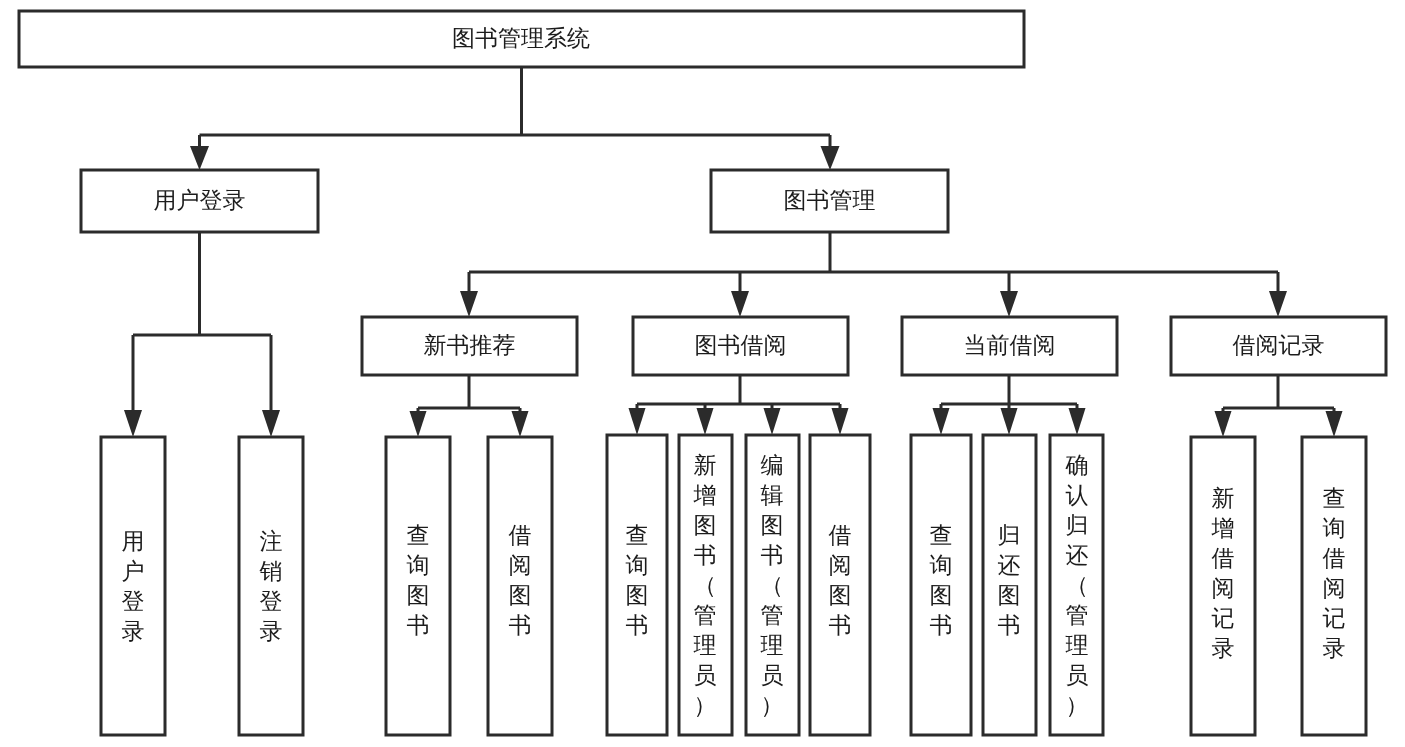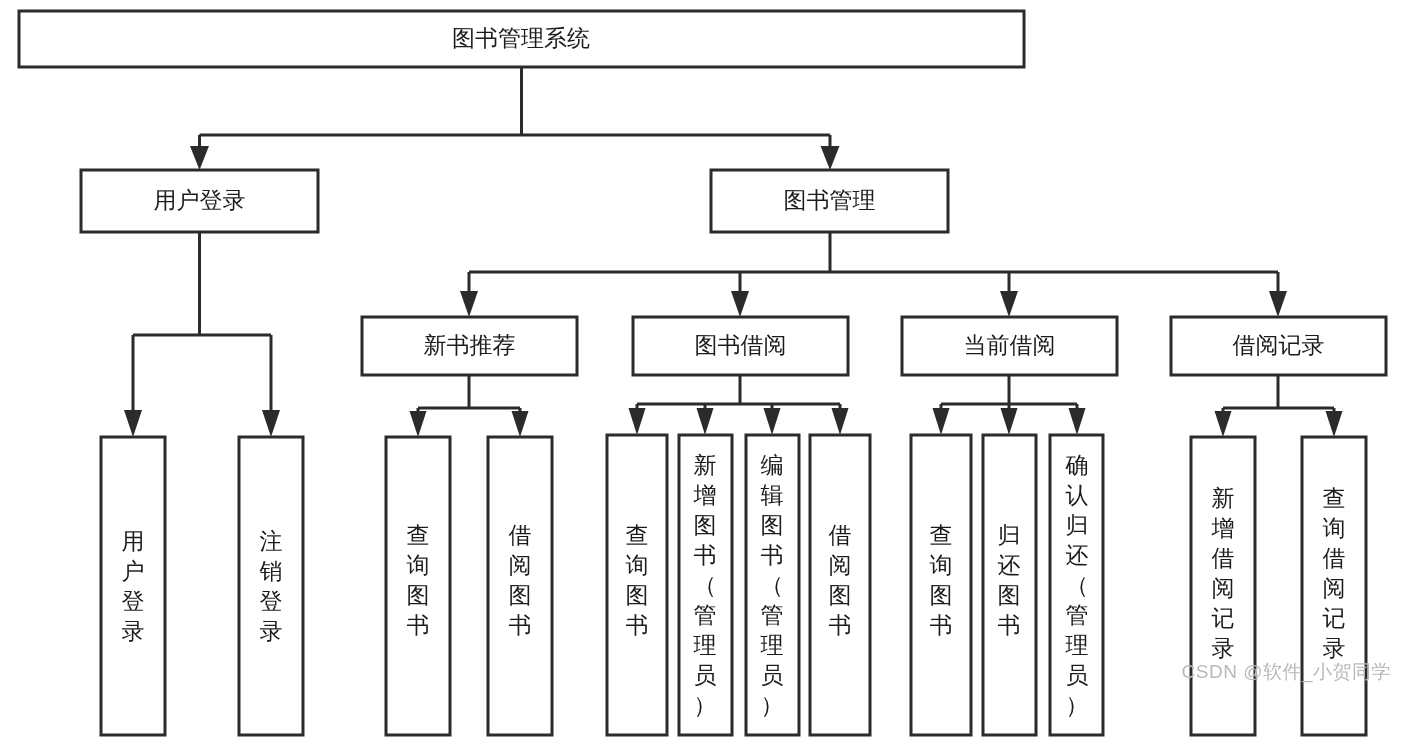--- a/index.html
+++ b/index.html
@@ -246,14 +246,13 @@
       <text class="node-label-v" x="1223" y="437"><tspan x="1223" y="506.4">新</tspan><tspan x="1223" y="536.4">增</tspan><tspan x="1223" y="566.4">借</tspan><tspan x="1223" y="596.4">阅</tspan><tspan x="1223" y="626.4">记</tspan><tspan x="1223" y="656.4">录</tspan></text>
     </g>
 
     <g>
       <rect class="node-rect" x="1302" y="437" width="64" height="298"></rect>
       <text class="node-label-v" x="1334" y="437"><tspan x="1334" y="506.4">查</tspan><tspan x="1334" y="536.4">询</tspan><tspan x="1334" y="566.4">借</tspan><tspan x="1334" y="596.4">阅</tspan><tspan x="1334" y="626.4">记</tspan><tspan x="1334" y="656.4">录</tspan></text>
     </g>
 
   </svg>
 
-  <div class="watermark">CSDN @软件_小贺同学</div>
 </div>
 
 </body></html>

